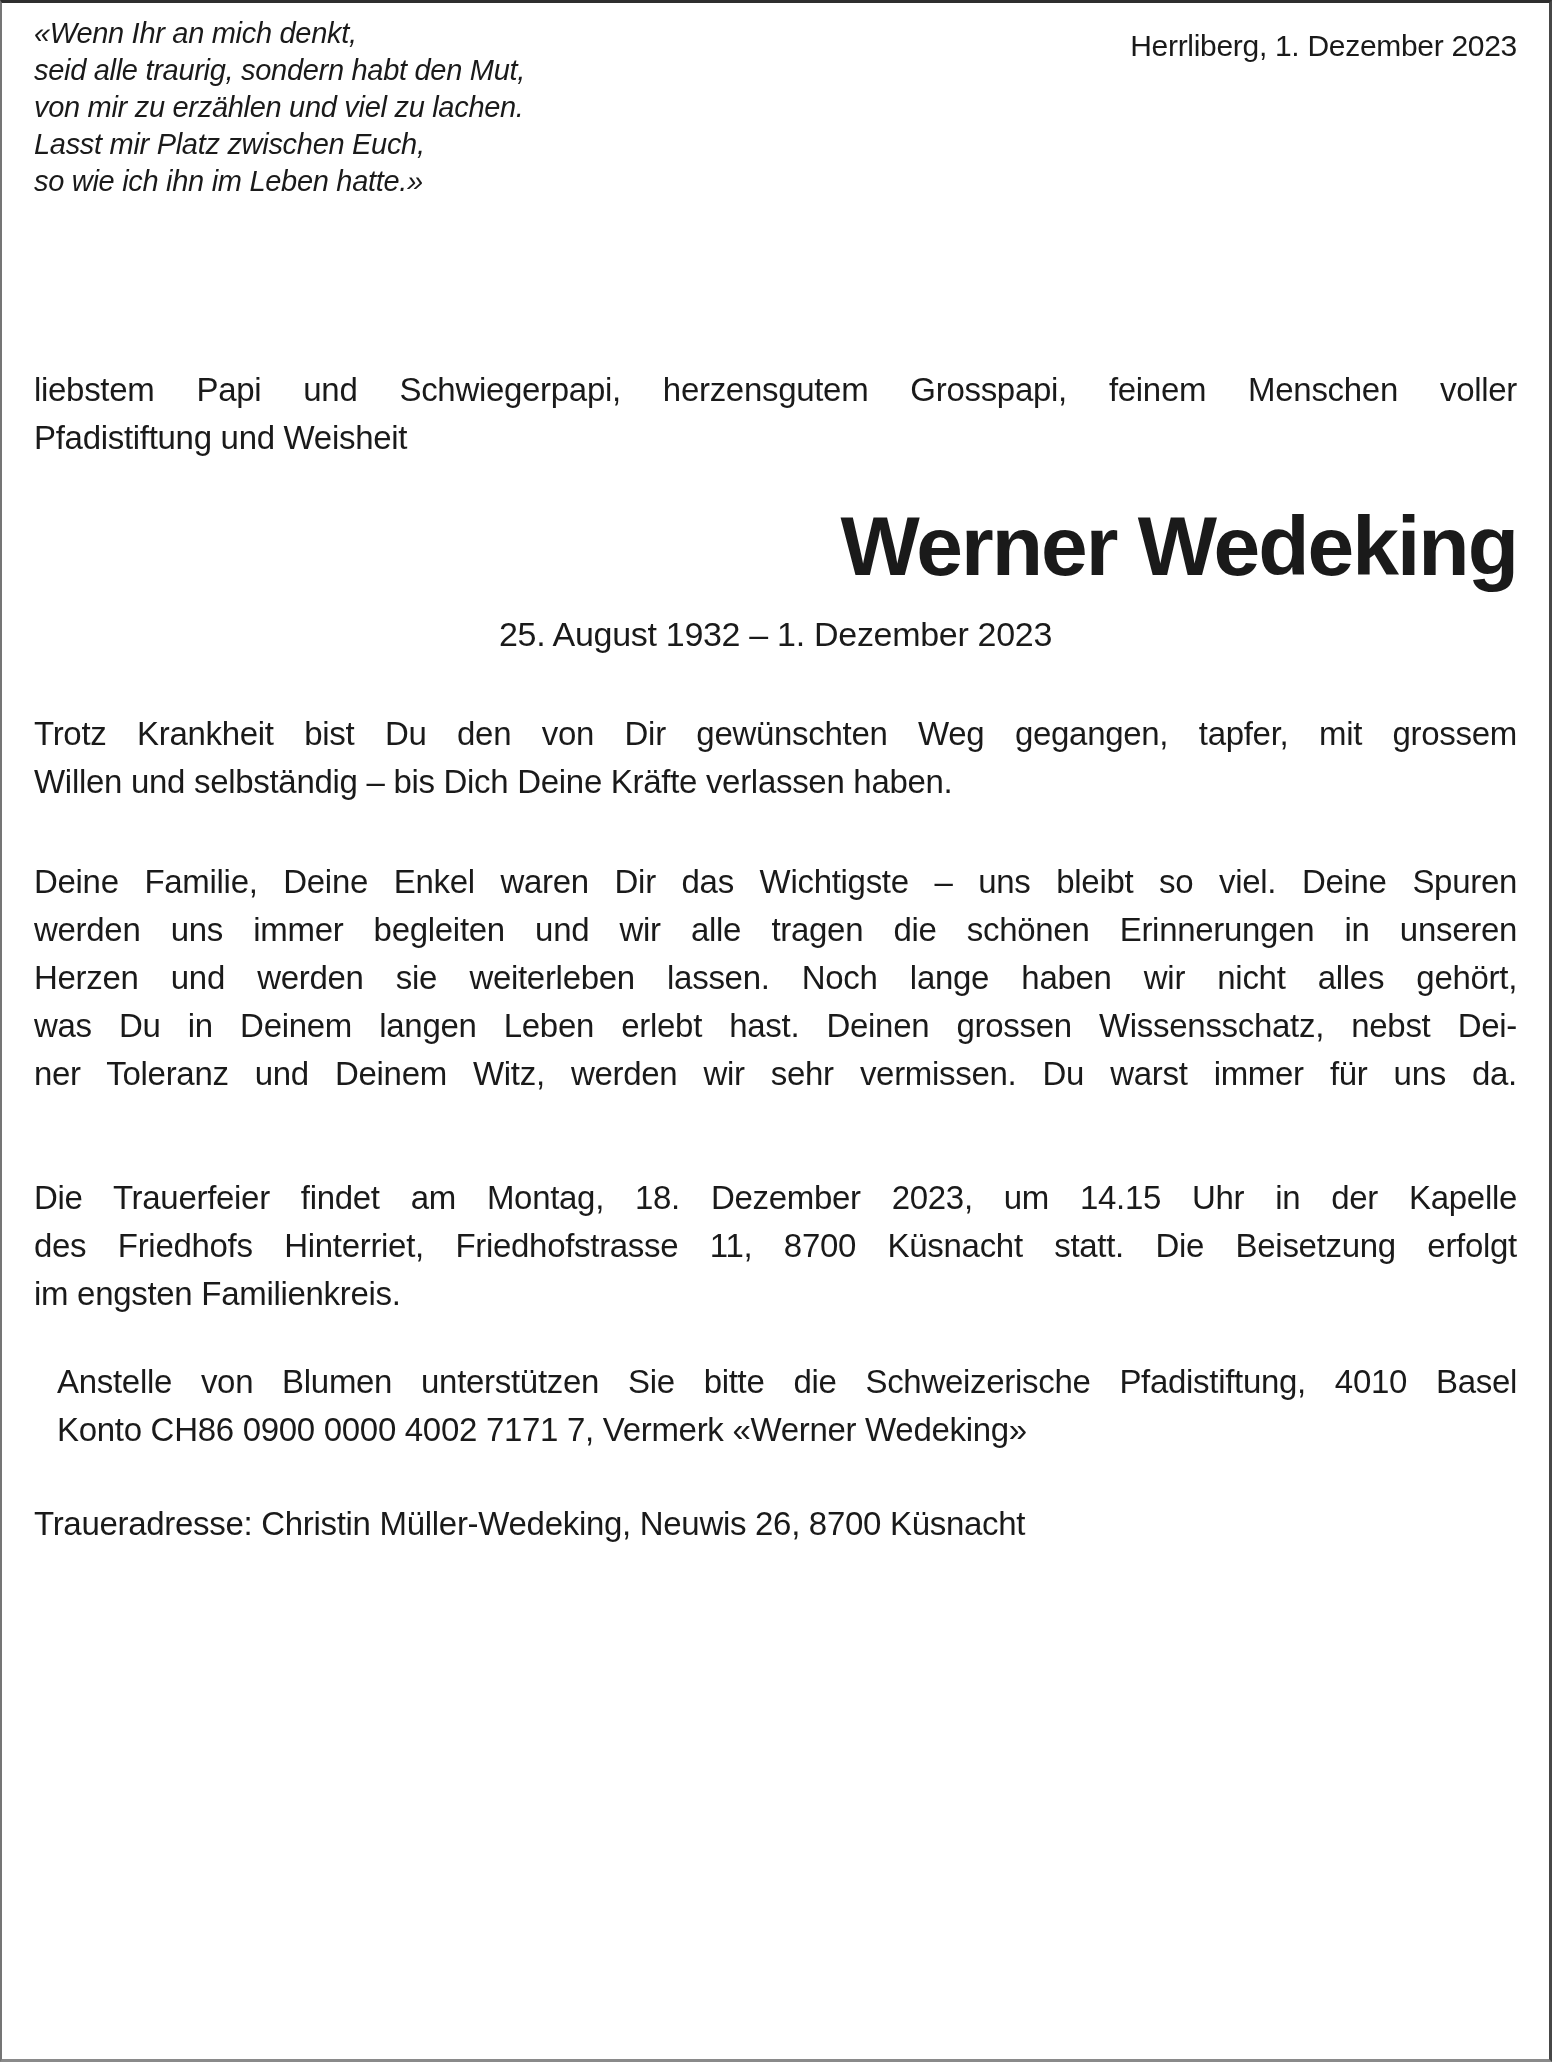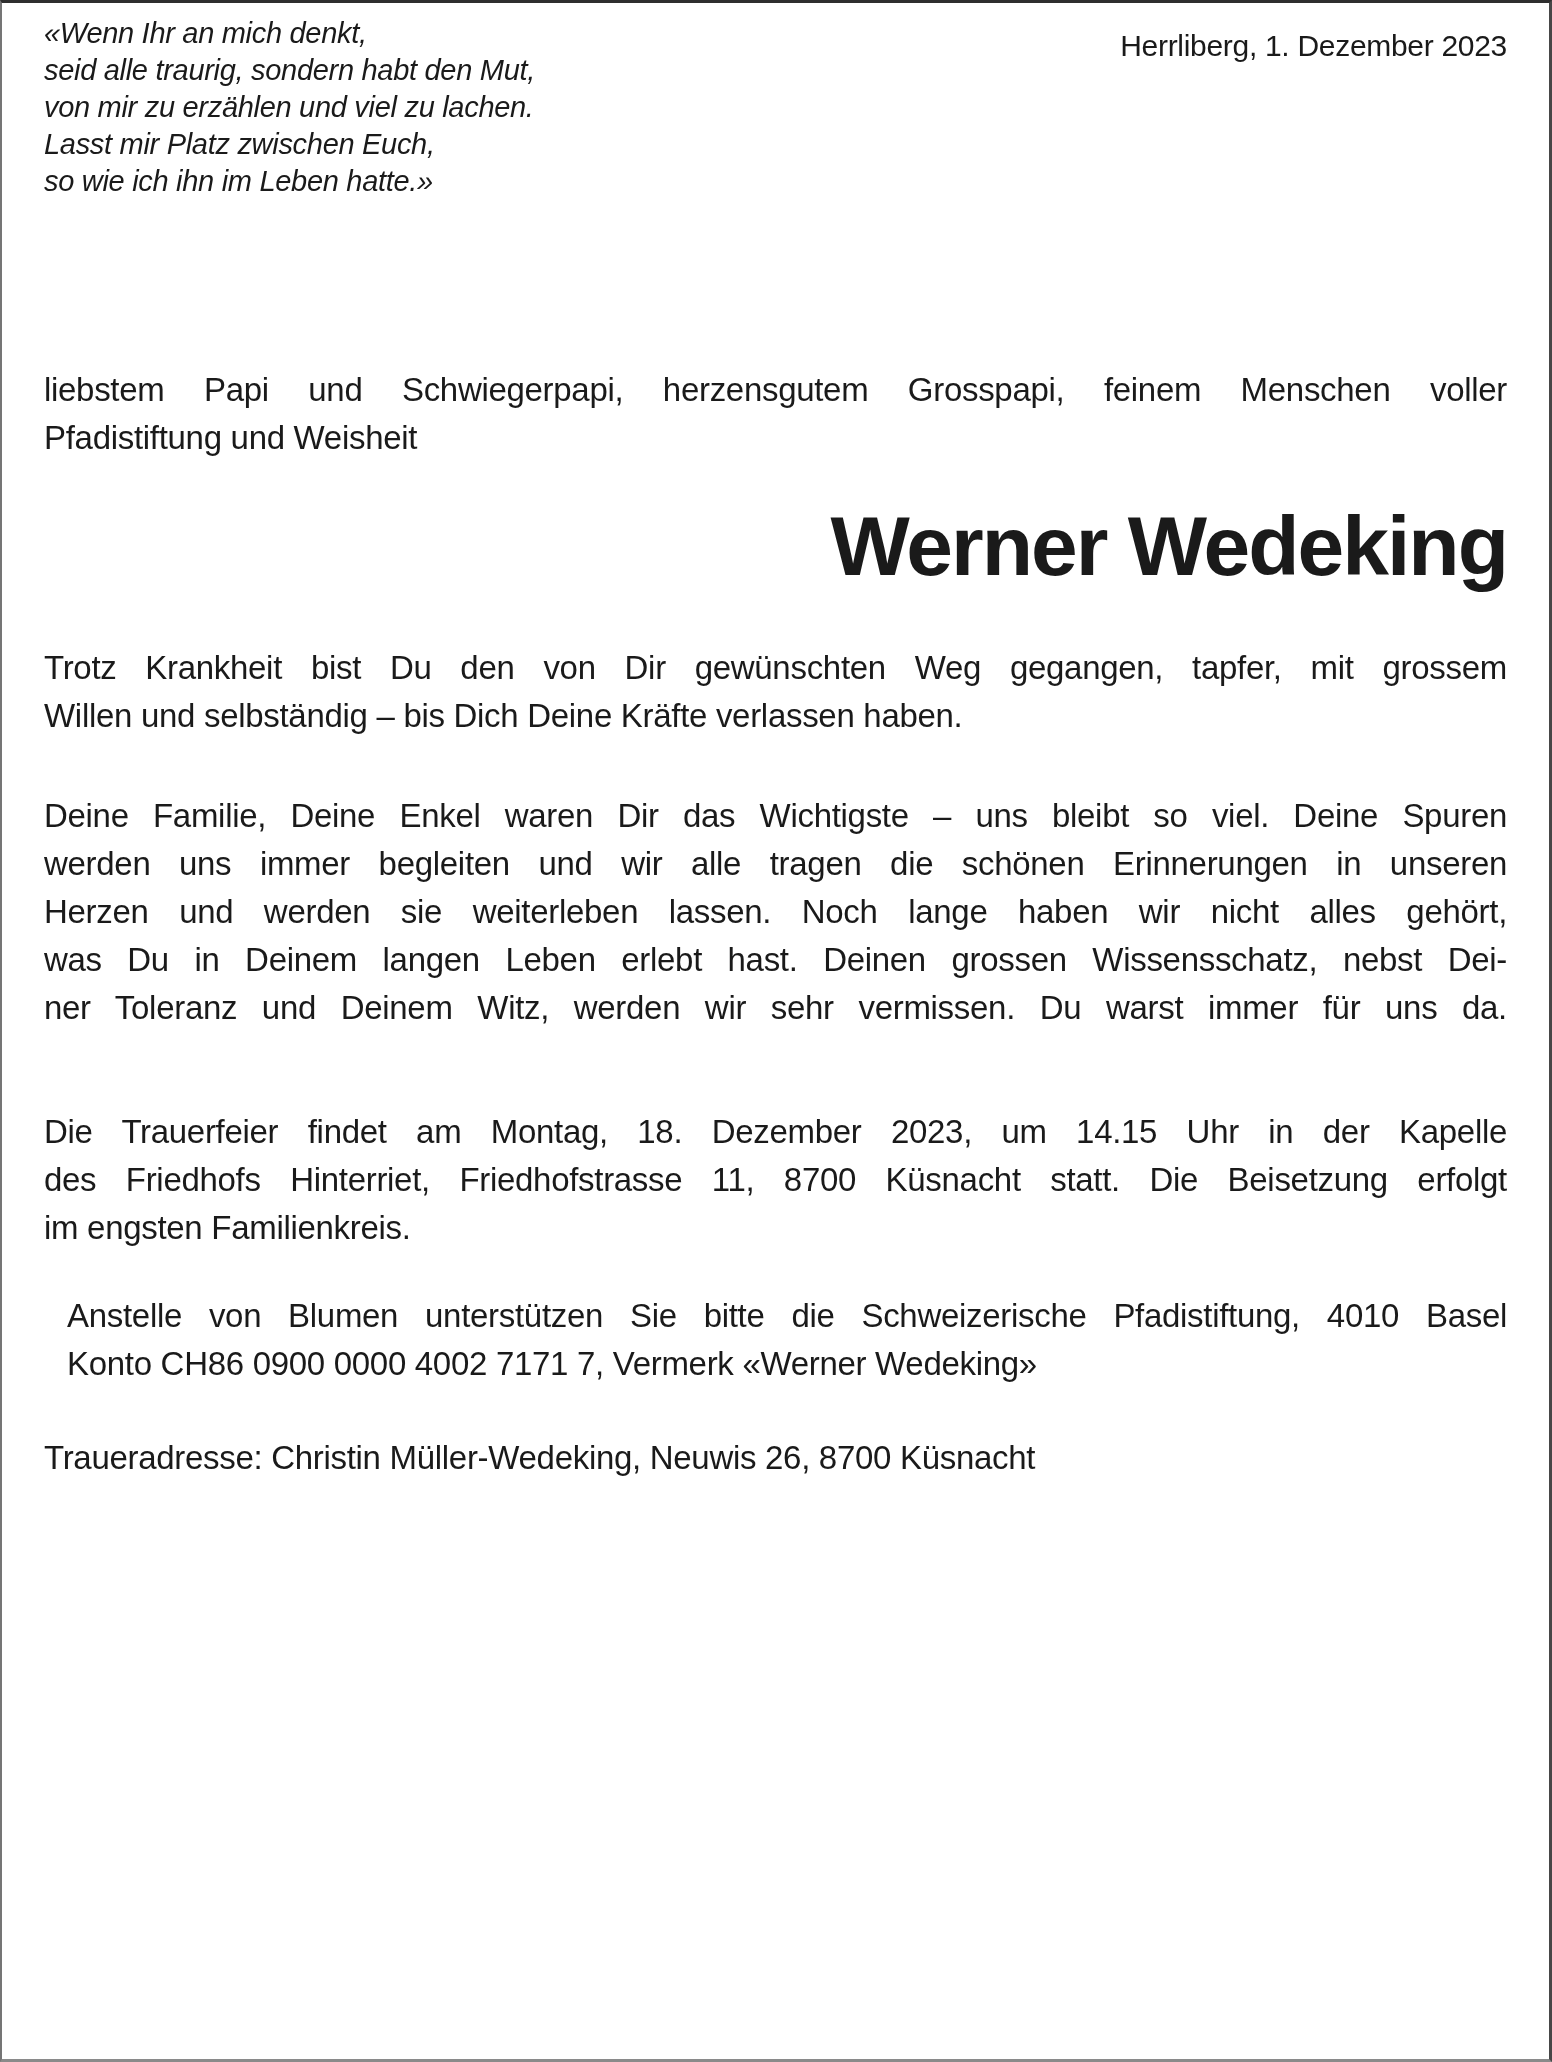--- a/index.html
+++ b/index.html
@@ -6,21 +6,21 @@
   .page {
     position: relative;
     width: 1552px;
     height: 2062px;
     box-sizing: border-box;
     background: #ffffff;
     border-top: 3px solid #2f2f2f;
     border-right: 3px solid #474747;
     border-bottom: 3px solid #8a8a8a;
     border-left: 2px solid #757575;
-    padding: 0 42px;
+    padding: 0 32px;
     overflow: hidden;
     font-family: "Liberation Sans", sans-serif;
     color: #1a1a1a;
     letter-spacing: -0.3px;
   }
   .header-row { position: relative; }
   .quote {
     margin-top: 12px;
     font-style: italic;
     font-size: 29px;
@@ -84,20 +84,21 @@
     </div>
     <div class="dateline">Herrliberg, 1. Dezember 2023</div>
   </div>
 
   <section class="para intro">
     <div class="line stretch">liebstem Papi und Schwiegerpapi, herzensgutem Grosspapi, feinem Menschen voller</div>
     <div class="line">Pfadistiftung und Weisheit</div>
   </section>
 
   <h1 class="name">Werner Wedeking</h1>
+  <div class="dates">25. August 1932 – 1. Dezember 2023</div>
 
   <section class="para para1">
     <div class="line stretch">Trotz Krankheit bist Du den von Dir gewünschten Weg gegangen, tapfer, mit grossem</div>
     <div class="line">Willen und selbständig – bis Dich Deine Kräfte verlassen haben.</div>
   </section>
 
   <section class="para para2">
     <div class="line stretch">Deine Familie, Deine Enkel waren Dir das Wichtigste – uns bleibt so viel. Deine Spuren</div>
     <div class="line stretch">werden uns immer begleiten und wir alle tragen die schönen Erinnerungen in unseren</div>
     <div class="line stretch">Herzen und werden sie weiterleben lassen. Noch lange haben wir nicht alles gehört,</div>

